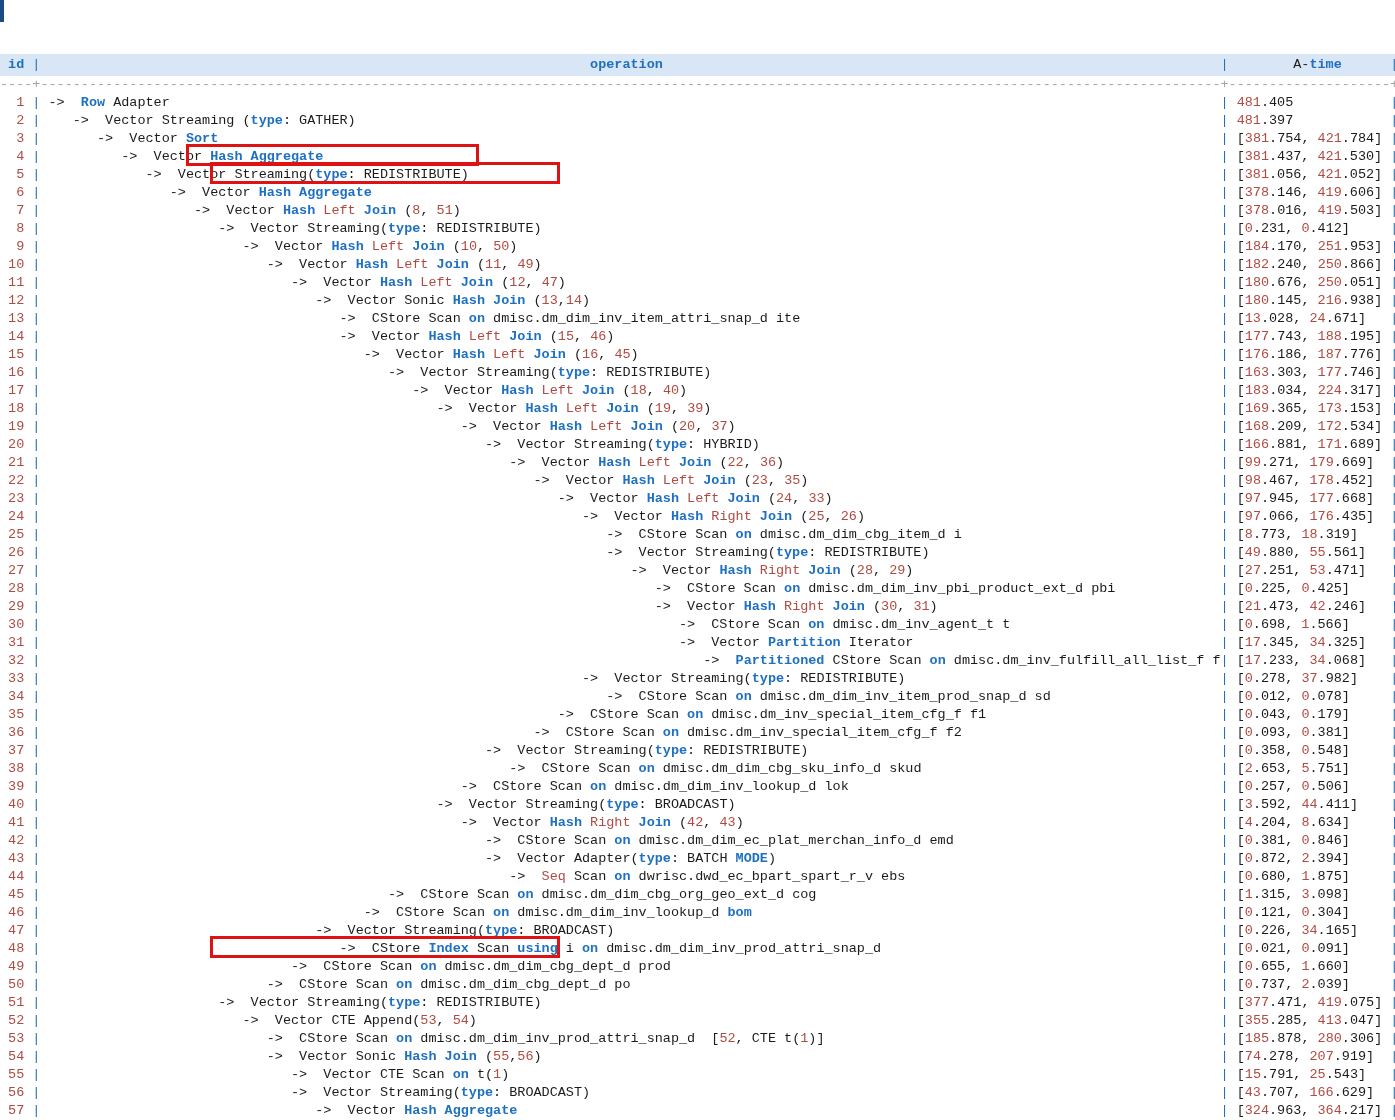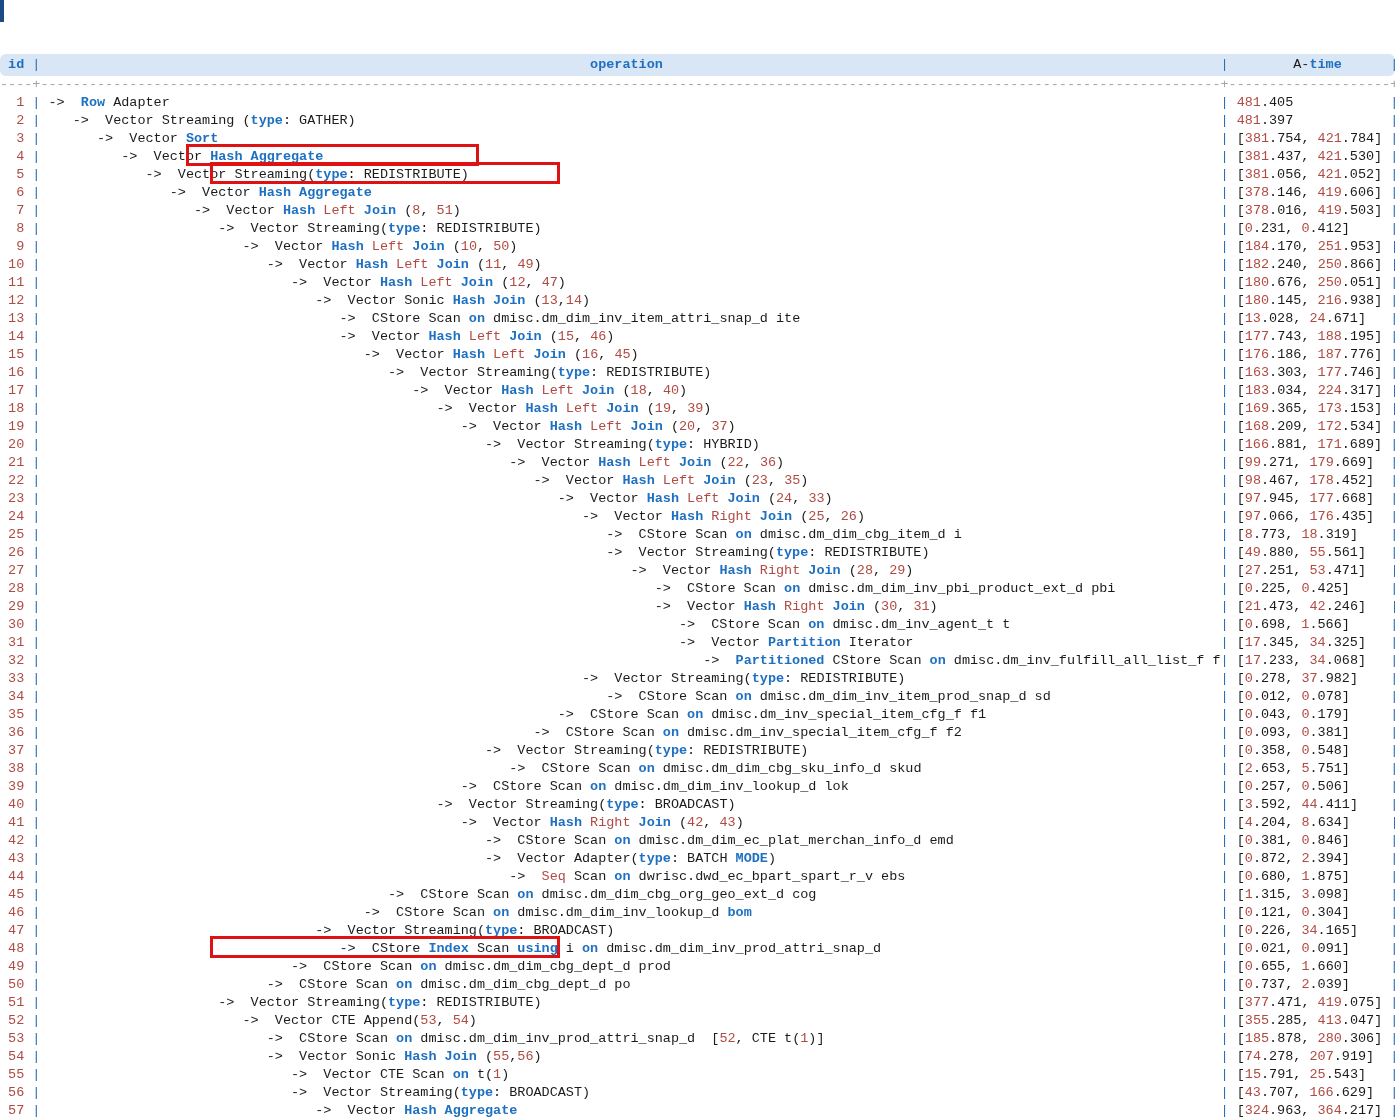--- a/index.html
+++ b/index.html
@@ -7,21 +7,21 @@
   .term{
     position:relative;
     width:1395px;height:1120px;
     font-family:"Liberation Mono","DejaVu Sans Mono",monospace;
     font-size:13.48px;
     line-height:18px;
     white-space:pre;
     color:var(--text,#1b1b1b);
     background:#ffffff;
   }
-  .line{height:18px;border-radius:6px;}
+  .line{height:18px;}
   .hdr{height:22px;line-height:22px;background:var(--header-bg,#d9e6f5);}
   .k{color:var(--keyword,#1e70c1);font-weight:bold;}
   .r{color:var(--number,#b04a42);}
   .p{color:var(--pipe,#2d6fb7);}
   .d{color:var(--dash,#a3a3a3);}
   .cursor{position:absolute;left:0;top:0;width:4px;height:22px;background:#1b4c86;}
   .box{position:absolute;border:3px solid var(--annotation,#de1212);box-sizing:border-box;pointer-events:none;background:transparent;}
 </style>
 </head>
 <body>

